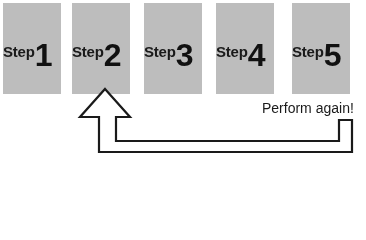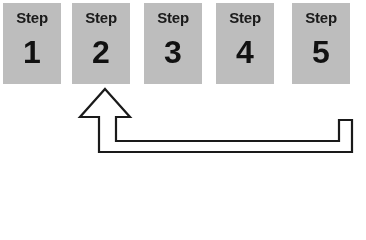--- a/index.html
+++ b/index.html
@@ -12,24 +12,24 @@
     width: 366px;
     height: 160px;
     background: #ffffff;
     font-family: "Liberation Sans", sans-serif;
     overflow: hidden;
   }
   .step-box {
     position: absolute;
     top: 3px;
     width: 58px;
-    height: 81px;
+    height: 91px;
     background: #bdbdbd;
     display: flex;
-    flex-direction: column;
+    flex-direction: row;
     align-items: center;
     justify-content: flex-start;
     box-sizing: border-box;
     padding-top: 6px;
   }
   .step-word {
     font-size: 15px;
     font-weight: bold;
     color: #1a1a1a;
     line-height: 18px;
@@ -95,14 +95,15 @@
               116,141
               339,141
               339,120
               352,120
               352,152
               99,152
               99,117
               80,117" fill="#ffffff" stroke="#1a1a1a" stroke-width="2.2" stroke-linejoin="miter"></polygon>
   </svg>
 
+  <div class="loop-label">Perform again!</div>
 
 </div>
 
 </body></html>

